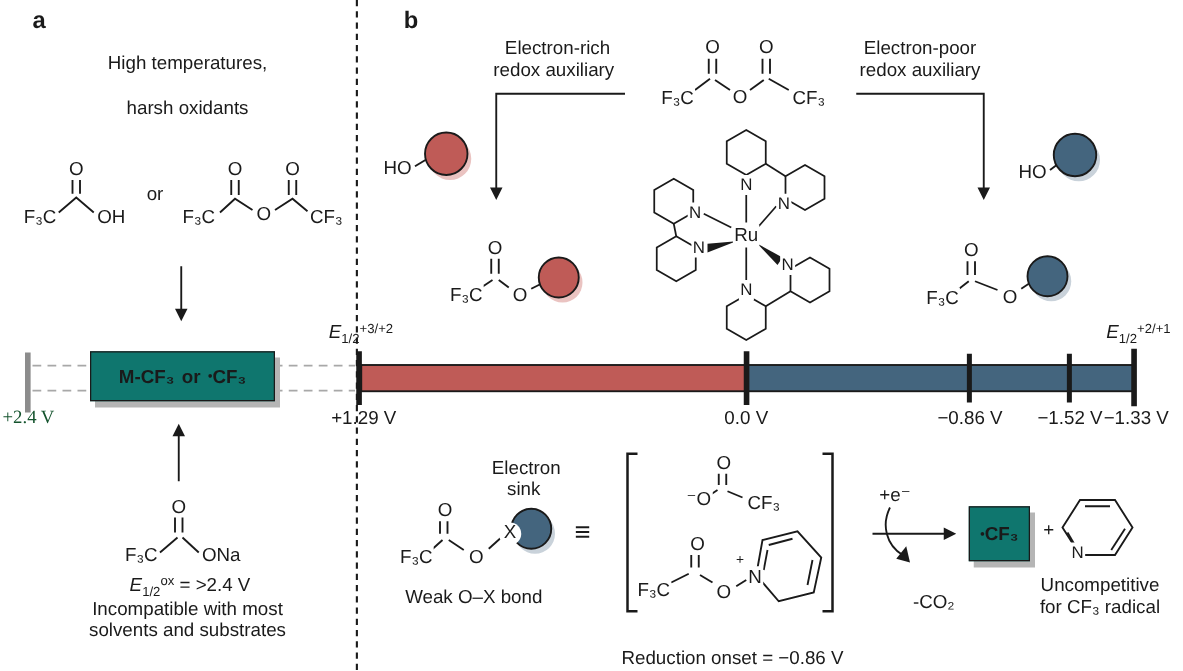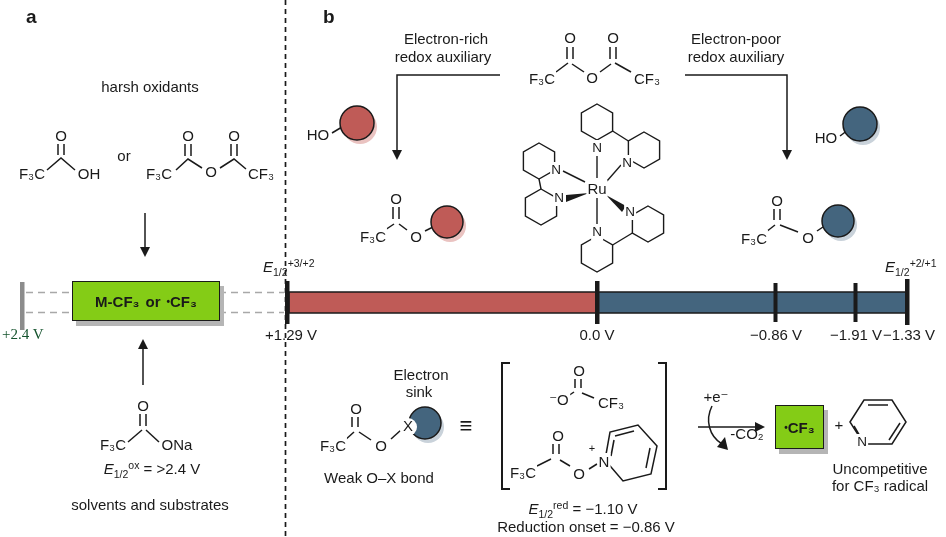--- a/index.html
+++ b/index.html
@@ -10,21 +10,21 @@
   .c{transform:translateX(-50%);}
   .atom{background:#fff;padding:0 1px;}
   .sm{font-size:13.5px;}
   .gray{color:#14532d;font-family:Liberation Serif, serif;}
   .pl{font-weight:bold;font-size:19px;}
   .it{font-style:italic;}
   .e-sub{font-size:10.5px;vertical-align:-4px;}
   .e-sup{font-size:10.5px;vertical-align:4.5px;text-align:center;}
   .rad-dot{font-size:10px;vertical-align:6px;font-weight:bold;}
   .plus-sm{font-size:11px;}
-  .box{position:absolute;background:#84cc16;border:1.8px solid #1a1a1a;
+  .box{position:absolute;background:#0f766e;border:1.8px solid #1a1a1a;
        box-shadow:4px 5px 0 #b5b5b5;display:flex;align-items:center;justify-content:center;
        font-weight:bold;font-size:15px;}
   .box .gap{margin:0 6px;}
   .equiv{font-size:22px;}
 </style>
 </head>
 <body>
 
 <div id="fig">
 
@@ -199,20 +199,21 @@
 
     <g>
       <polygon points="850,422 864,400 892,400 906,422 892,444 864,444"></polygon>
       <line x1="868" y1="405" x2="888" y2="405"></line>
       <line x1="900" y1="423" x2="889" y2="440"></line>
       <line x1="861" y1="438" x2="854" y2="426"></line>
     </g>
   </svg>
 
   <span class="t pl" style="left:26px;top:6px">a</span>
+  <span class="t c" style="left:150px;top:42px">High temperatures,</span>
   <span class="t c" style="left:150px;top:78px">harsh oxidants</span>
 
   <span class="t c atom" style="left:61px;top:127px">O</span>
   <span class="t c atom" style="left:32px;top:165px">F₃C</span>
   <span class="t c atom" style="left:89px;top:165px">OH</span>
   <span class="t c" style="left:124px;top:147px">or</span>
   <span class="t c atom" style="left:188px;top:127px">O</span>
   <span class="t c atom" style="left:234px;top:127px">O</span>
   <span class="t c atom" style="left:159px;top:165px">F₃C</span>
   <span class="t c atom" style="left:211px;top:163px">O</span>
@@ -225,20 +226,21 @@
     <span class="gap">or</span>
     <span class="rad-dot">•</span>
       <span>CF₃</span>
   </div>
 
   <span class="t c atom" style="left:143px;top:397px">O</span>
   <span class="t c atom" style="left:113px;top:436px">F₃C</span>
   <span class="t c atom" style="left:177px;top:436px">ONa</span>
 
   <span class="t c" style="left:152px;top:459px"><span class="it">E</span><span class="e-sub">1/2</span><span class="e-sup">ox</span><span> = &gt;2.4 V</span></span>
+  <span class="t c" style="left:150px;top:479px">Incompatible with most</span>
   <span class="t c" style="left:150px;top:496px">solvents and substrates</span>
 
   <span class="t pl" style="left:323px;top:6px">b</span>
   <span class="t c" style="left:446px;top:30px">Electron-rich</span>
   <span class="t c" style="left:443px;top:48px">redox auxiliary</span>
   <span class="t c" style="left:736px;top:30px">Electron-poor</span>
   <span class="t c" style="left:736px;top:48px">redox auxiliary</span>
   <span class="t c atom" style="left:318px;top:126px">HO</span>
   <span class="t c atom" style="left:826px;top:129px">HO</span>
 
@@ -262,46 +264,45 @@
   <span class="t c atom" style="left:754px;top:230px">F₃C</span>
   <span class="t c atom" style="left:777px;top:192px">O</span>
   <span class="t c atom" style="left:808px;top:229px">O</span>
 
   <span class="t" style="left:263px;top:257px"><span class="it">E</span><span class="e-sub">1/2</span><span class="e-sup">+3/+2</span></span>
   <span class="t" style="left:885px;top:257px"><span class="it">E</span><span class="e-sub">1/2</span><span class="e-sup">+2/+1</span></span>
 
   <span class="t c" style="left:291px;top:326px">+1.29 V</span>
   <span class="t c" style="left:597px;top:326px">0.0 V</span>
   <span class="t c" style="left:776px;top:326px">−0.86 V</span>
-  <span class="t c" style="left:856px;top:326px">−1.91 V</span>
+  <span class="t c" style="left:856px;top:326px">−1.52 V</span>
   <span class="t c" style="left:909px;top:326px">−1.33 V</span>
 
   <span class="t c" style="left:421px;top:366px">Electron</span>
   <span class="t c" style="left:419px;top:383px">sink</span>
   <span class="t c atom" style="left:356px;top:400px">O</span>
   <span class="t c atom" style="left:333px;top:437px">F₃C</span>
   <span class="t c atom" style="left:381px;top:437px">O</span>
   <span class="t c" style="left:408px;top:417px">X</span>
   <span class="t c" style="left:379px;top:469px">Weak O–X bond</span>
   <span class="t c equiv" style="left:466px;top:413px">≡</span>
 
   <span class="t c atom" style="left:559px;top:391px">⁻O</span>
   <span class="t c atom" style="left:579px;top:362px">O</span>
   <span class="t c atom" style="left:611px;top:394px">CF₃</span>
   <span class="t c atom" style="left:523px;top:464px">F₃C</span>
   <span class="t c atom" style="left:558px;top:427px">O</span>
   <span class="t c atom" style="left:579px;top:465px">O</span>
   <span class="t c atom" style="left:604px;top:453px">N</span>
   <span class="t c plus-sm" style="left:592px;top:442px">+</span>
 
-  <span class="t c" style="left:583px;top:499px"><span class="it">E</span><span class="e-sub">1/2</span><span class="e-sup">red</span><span> = −1.10 V</span></span>
   <span class="t c" style="left:586px;top:518px">Reduction onset = −0.86 V</span>
 
   <span class="t c" style="left:716px;top:388px">+e⁻</span>
-  <span class="t c" style="left:747px;top:425px">-CO₂</span>
+  <span class="t c" style="left:747px;top:473px">-CO₂</span>
 
   <div class="box" style="left:775px;top:405px;width:47px;height:42px">
     <span class="rad-dot">•</span>
       <span>CF₃</span>
   </div>
 
   <span class="t c" style="left:839px;top:416px">+</span>
   <span class="t c atom sm" style="left:862px;top:434px">N</span>
   <span class="t c" style="left:880px;top:460px">Uncompetitive</span>
   <span class="t c" style="left:880px;top:477px">for CF₃ radical</span>

